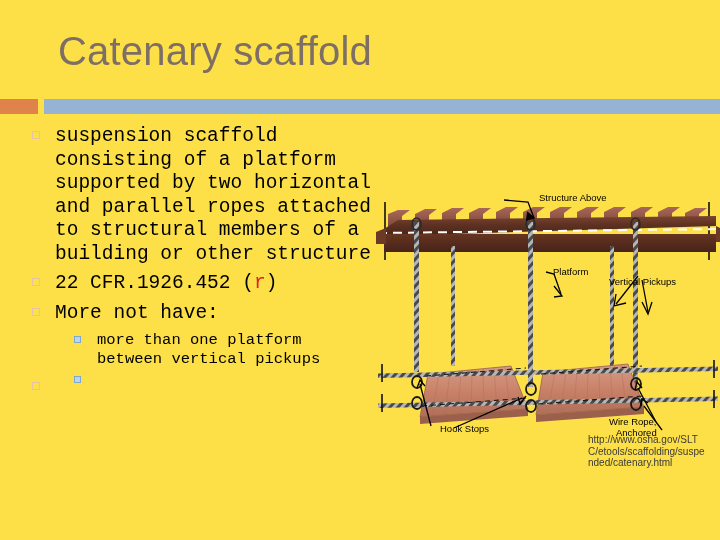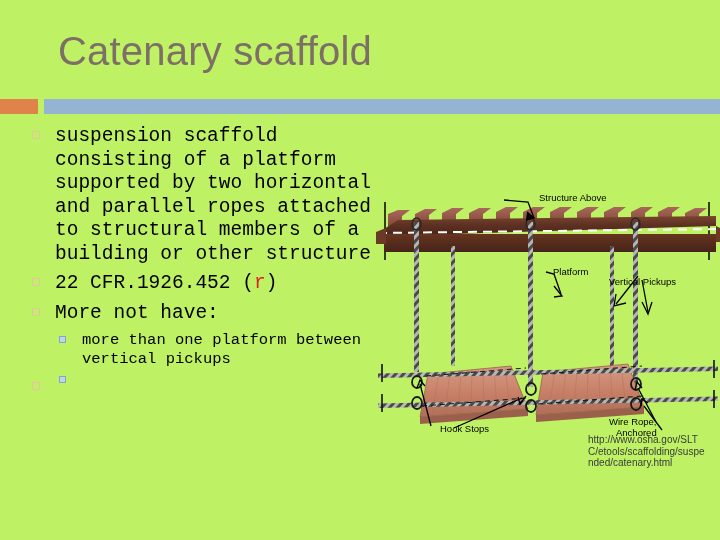--- a/index.html
+++ b/index.html
@@ -11,21 +11,21 @@
     width: 720px;
     height: 540px;
     overflow: hidden;
     font-family: "Liberation Sans", sans-serif;
     position: relative;
   }
   #slide {
     position: relative;
     width: 720px;
     height: 540px;
-    background: #bef264;
+    background: #fde047;
     overflow: hidden;
   }
 
   
   #slide-title {
     position: absolute;
     left: 58px;
     top: 27px;
     font-size: 40px;
     line-height: 48px;
@@ -74,21 +74,21 @@
     top: 6px;
     width: 8px;
     height: 8px;
     border: 1.4px solid #e8c3a4;
     background: transparent;
     box-sizing: border-box;
   }
   .bullet-l2 {
     position: relative;
     padding-left: 82px;
-    margin: 0 0 3px 0;
+    margin: 0 0 3px 15px;
     font-size: 15.5px;
     line-height: 18.5px;
     color: #000000;
   }
   .bullet-l2 > .sq {
     position: absolute;
     left: 59px;
     top: 5px;
     width: 7px;
     height: 7px;

